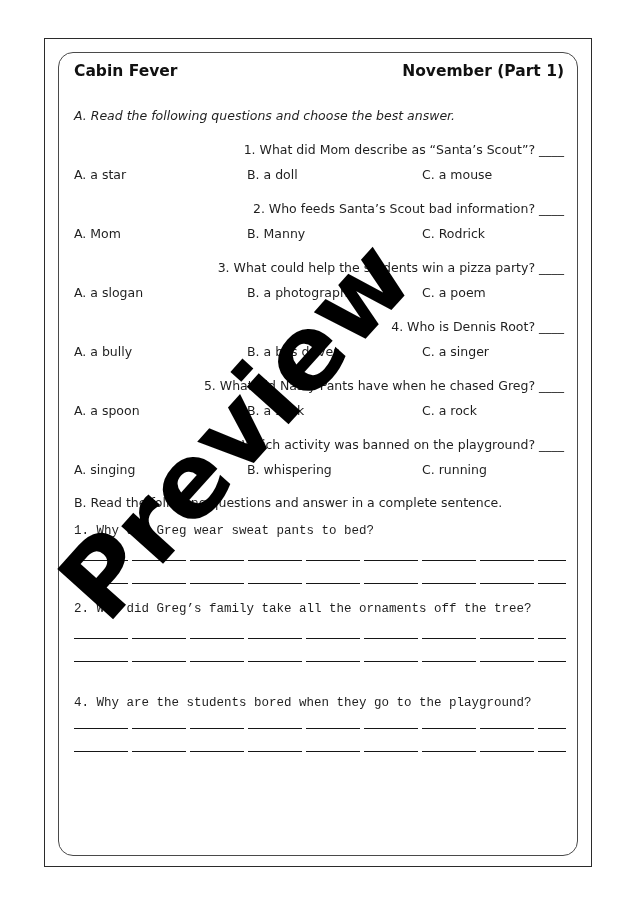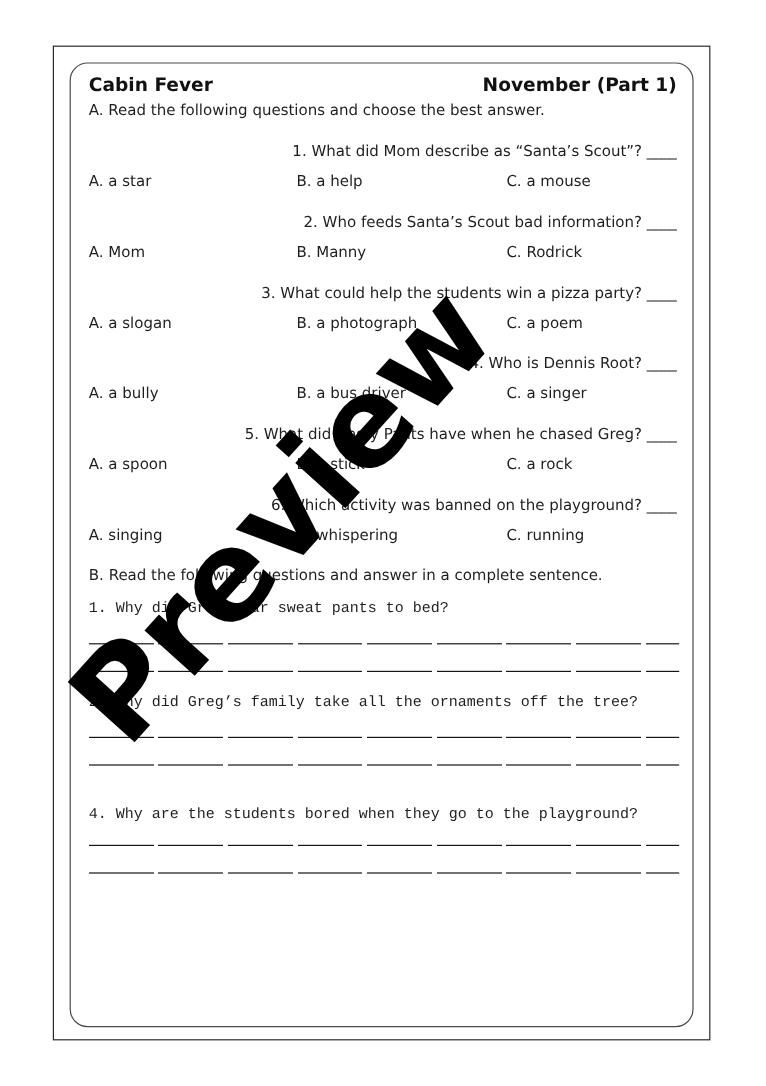--- a/index.html
+++ b/index.html
@@ -48,21 +48,21 @@
     font-size: 15.5px;
     font-weight: bold;
     color: #111111;
     white-space: nowrap;
   }
   .body-text {
     font-size: 12.5px;
     line-height: 16px;
     white-space: nowrap;
   }
-  .a-instruction { margin-top: 4px; }
+  .a-instruction { margin-top: 28px; font-style: italic; }
   .mcq-q { margin-top: 18px; text-align: right; }
   .mcq:first-of-type .mcq-q { margin-top: 11px; }
   .mcq-opts {
     margin-top: 9px;
     display: grid;
     grid-template-columns: 173px 175px auto;
   }
   .b-instruction { margin-top: 17px; }
   .bq-q { margin-top: 28px; font-family: Liberation Mono, monospace; }
   .bq.first .bq-q { margin-top: 12px; }
@@ -103,21 +103,21 @@
         <span class="title">Cabin Fever</span>
         <span class="subtitle">November (Part 1)</span>
       </div>
 
       <div class="body-text a-instruction">A. Read the following questions and choose the best answer.</div>
 
       <div class="mcq">
         <div class="body-text mcq-q">1. What did Mom describe as “Santa’s Scout”? ____</div>
         <div class="mcq-opts">
           <span class="body-text">A. a star</span>
-          <span class="body-text">B. a help</span>
+          <span class="body-text">B. a doll</span>
           <span class="body-text">C. a mouse</span>
         </div>
       </div>
 
       <div class="mcq">
         <div class="body-text mcq-q">2. Who feeds Santa’s Scout bad information? ____</div>
         <div class="mcq-opts">
           <span class="body-text">A. Mom</span>
           <span class="body-text">B. Manny</span>
           <span class="body-text">C. Rodrick</span>

